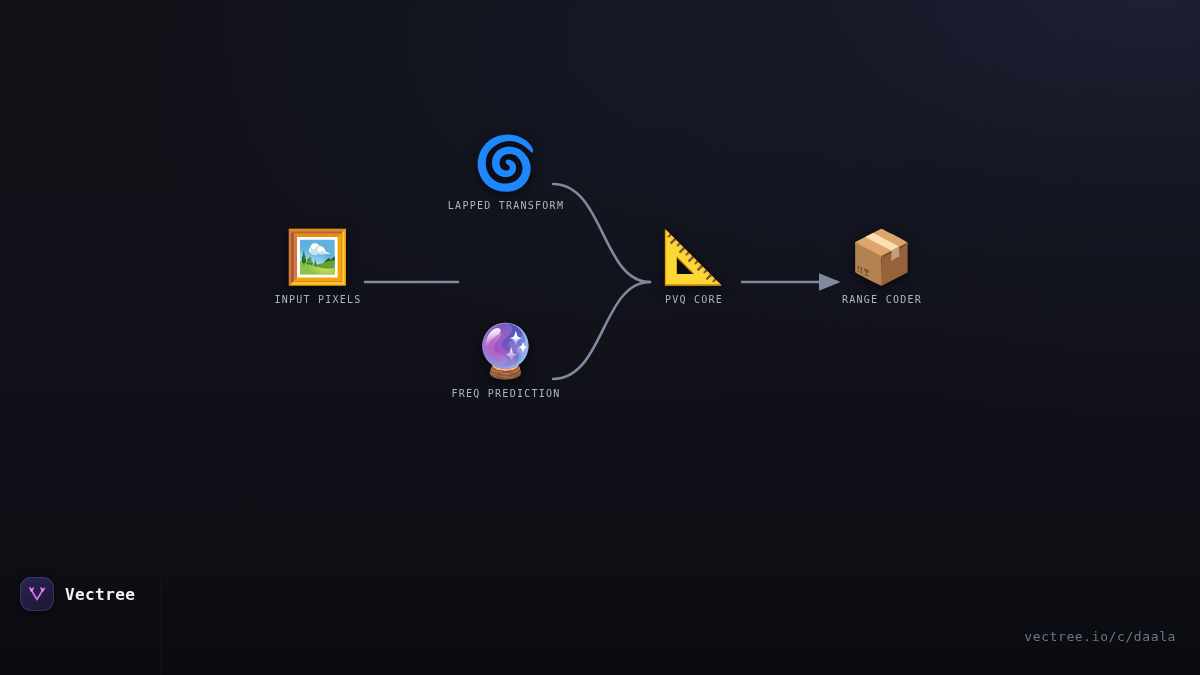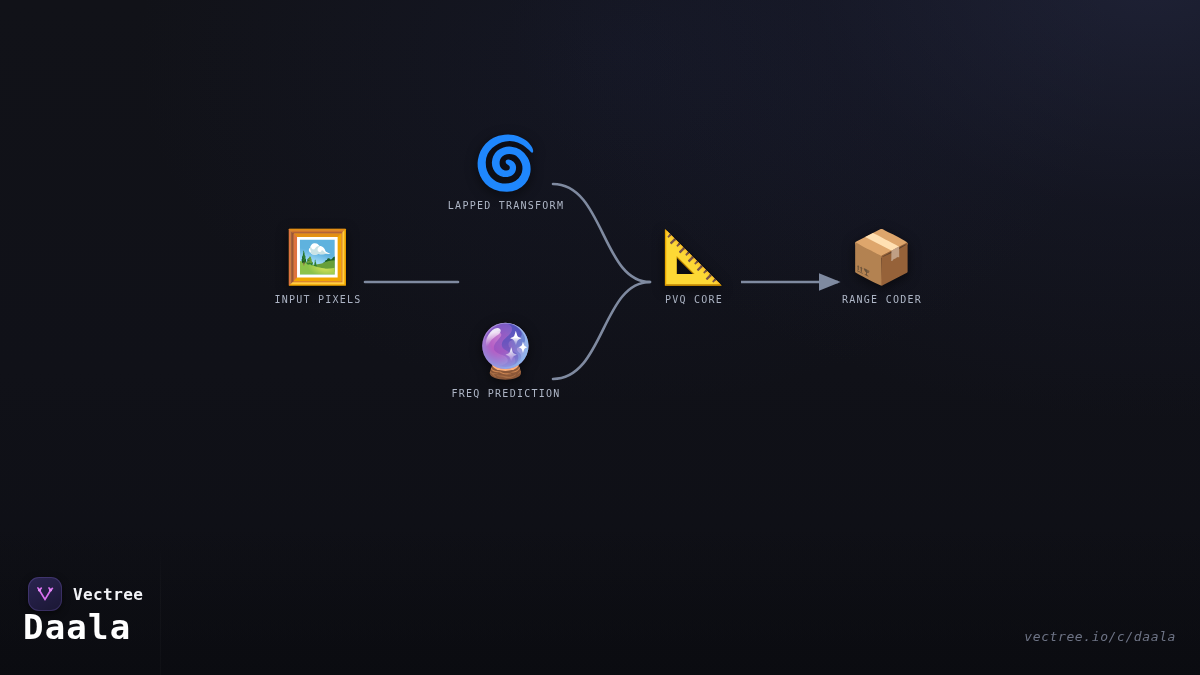--- a/index.html
+++ b/index.html
@@ -80,21 +80,21 @@
   }
 
   
   #footer {
     position: absolute;
     left: 0; right: 0; bottom: 0;
     height: 120px;
   }
   #brand-row {
     position: absolute;
-    left: 28px;
+    left: 20px;
     top: 22px;
     display: flex;
     align-items: center;
     gap: 11px;
   }
   #brand-mark {
     width: 34px;
     height: 34px;
     border-radius: 11px;
     background: linear-gradient(150deg, #2a2550 0%, #221d42 55%, #1a1733 100%);
@@ -122,21 +122,20 @@
     letter-spacing: 1.2px;
   }
   #site-url {
     position: absolute;
     right: 24px;
     bottom: 31px;
     font-family: "DejaVu Sans Mono", "Liberation Mono", monospace;
     font-size: 13px;
     letter-spacing: 0.6px;
     color: #6e7486;
-    font-style: italic;
   }
 </style>
 </head>
 <body>
 
 <div id="stage"></div>
 <div id="seam"></div>
 
 <div id="diagram">
 
@@ -197,17 +196,16 @@
           <path d="M16.6,7.2 L15.0,4.9"></path>
           <path d="M16.6,7.2 L18.4,5.3"></path>
         </g>
         <circle cx="5.4" cy="7.2" r="1.35" fill="#e48bf6"></circle>
         <circle cx="16.6" cy="7.2" r="1.35" fill="#e48bf6"></circle>
       </svg>
     </div>
     <div id="brand-name">Vectree</div>
   </div>
 
-  <div id="page-title">Daala</div>
 
   <div id="site-url">vectree.io/c/daala</div>
 
 </div>
 
 </body></html>

